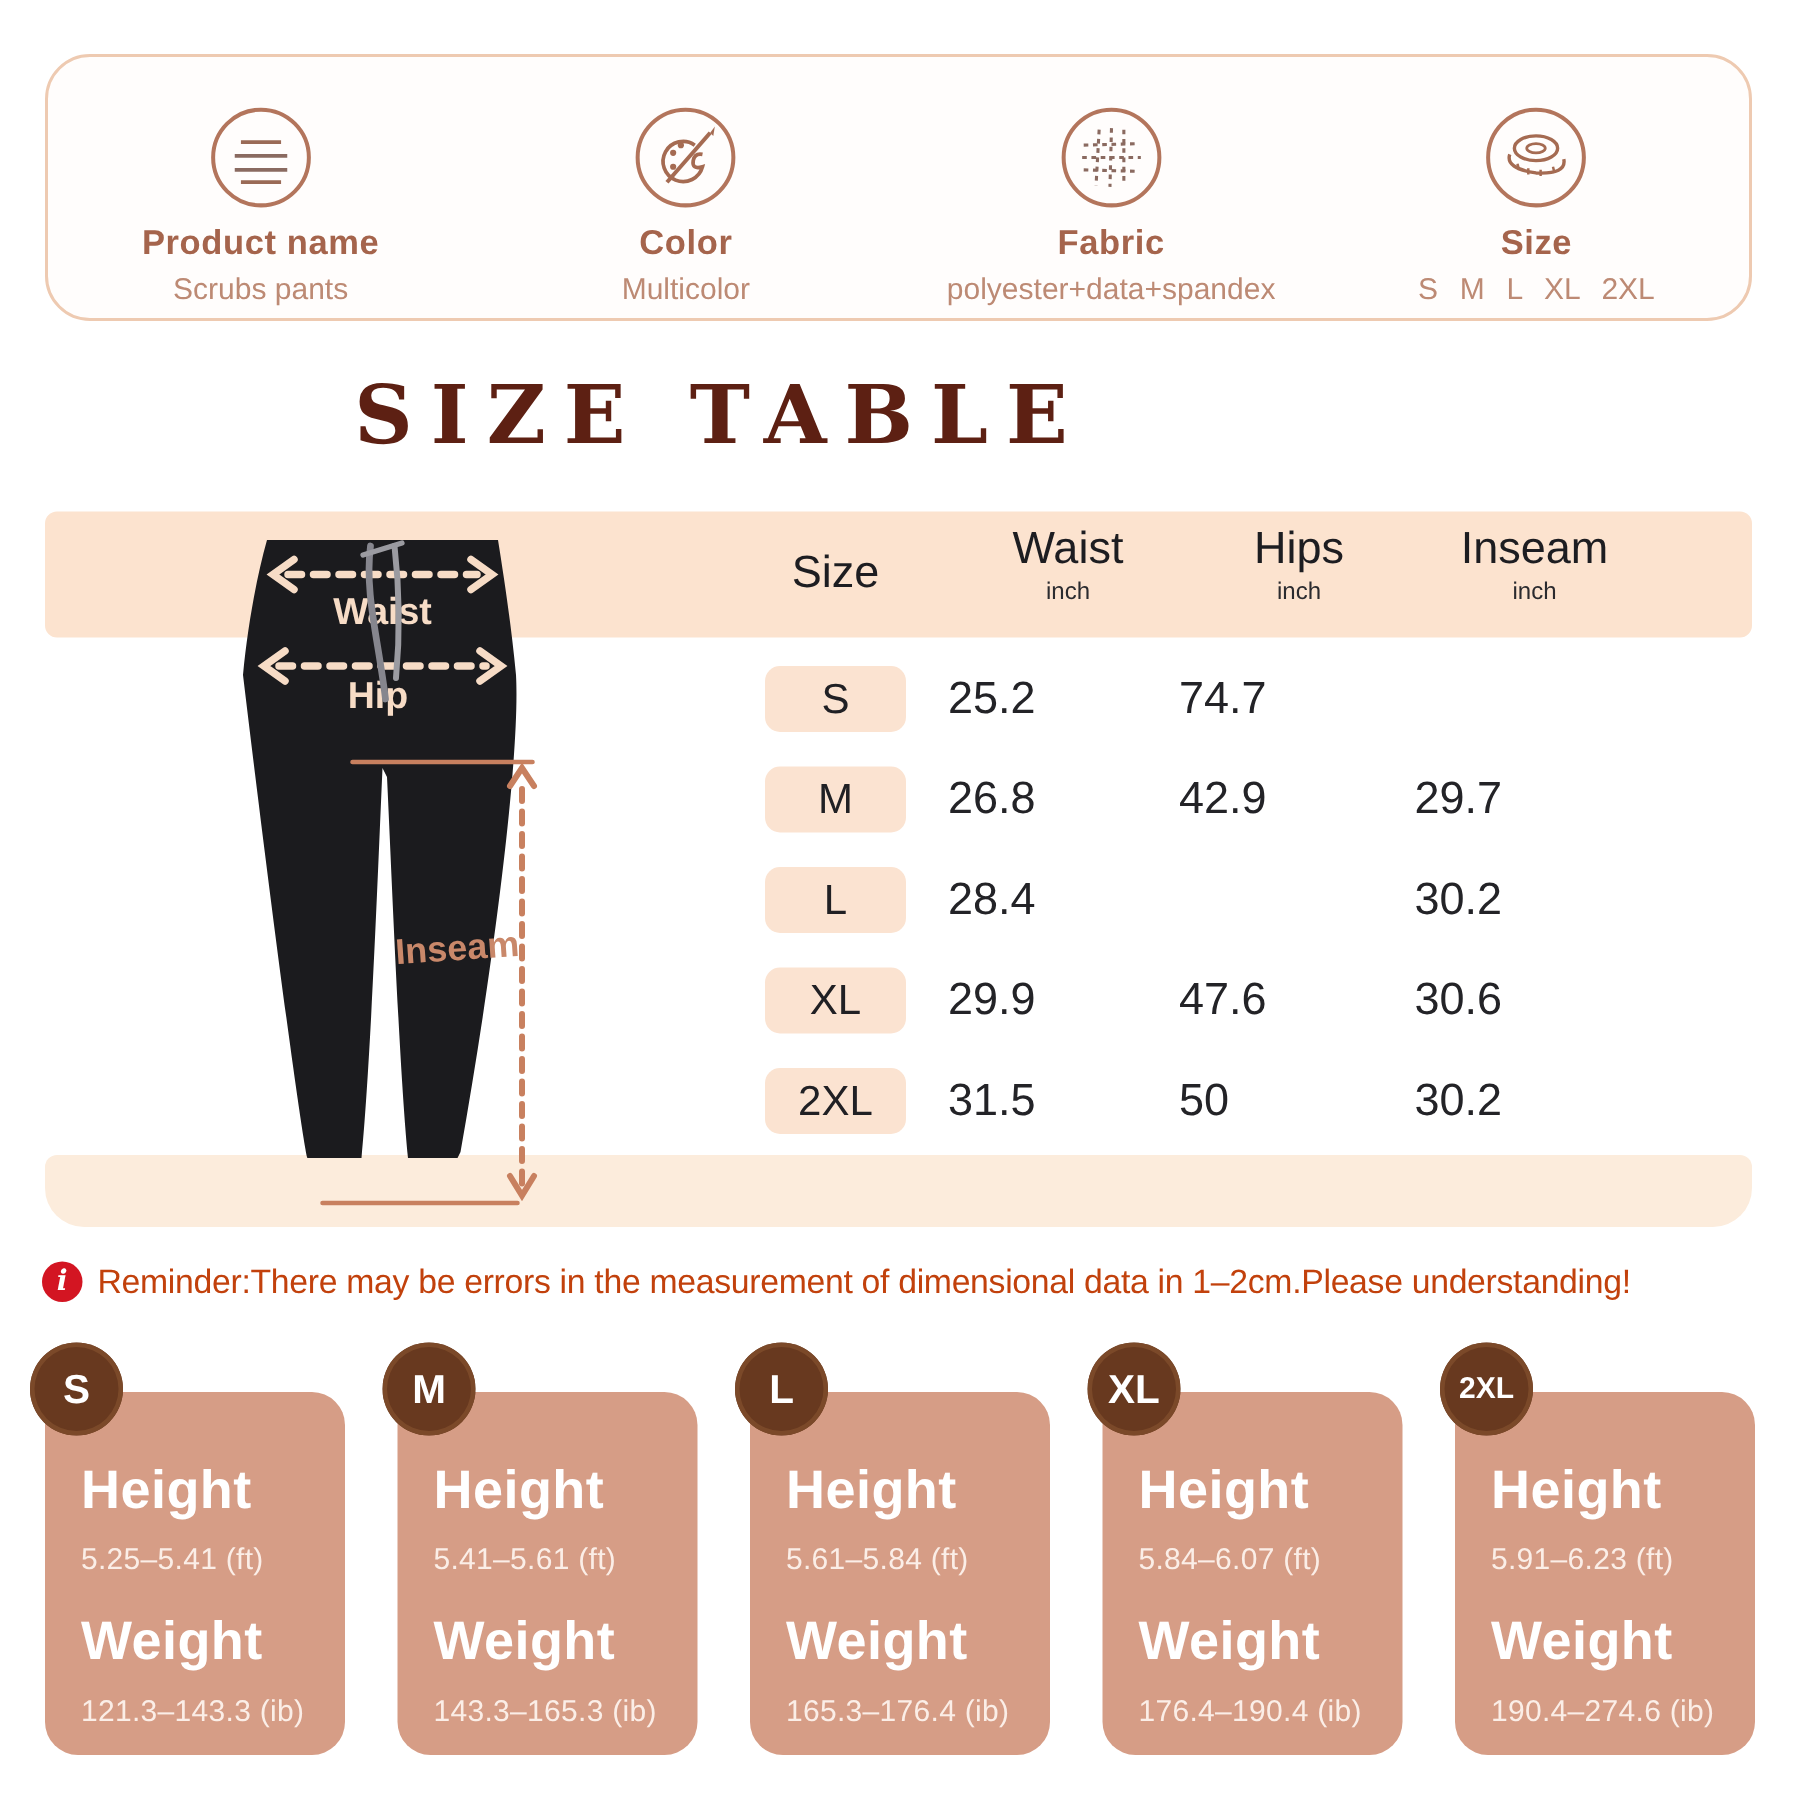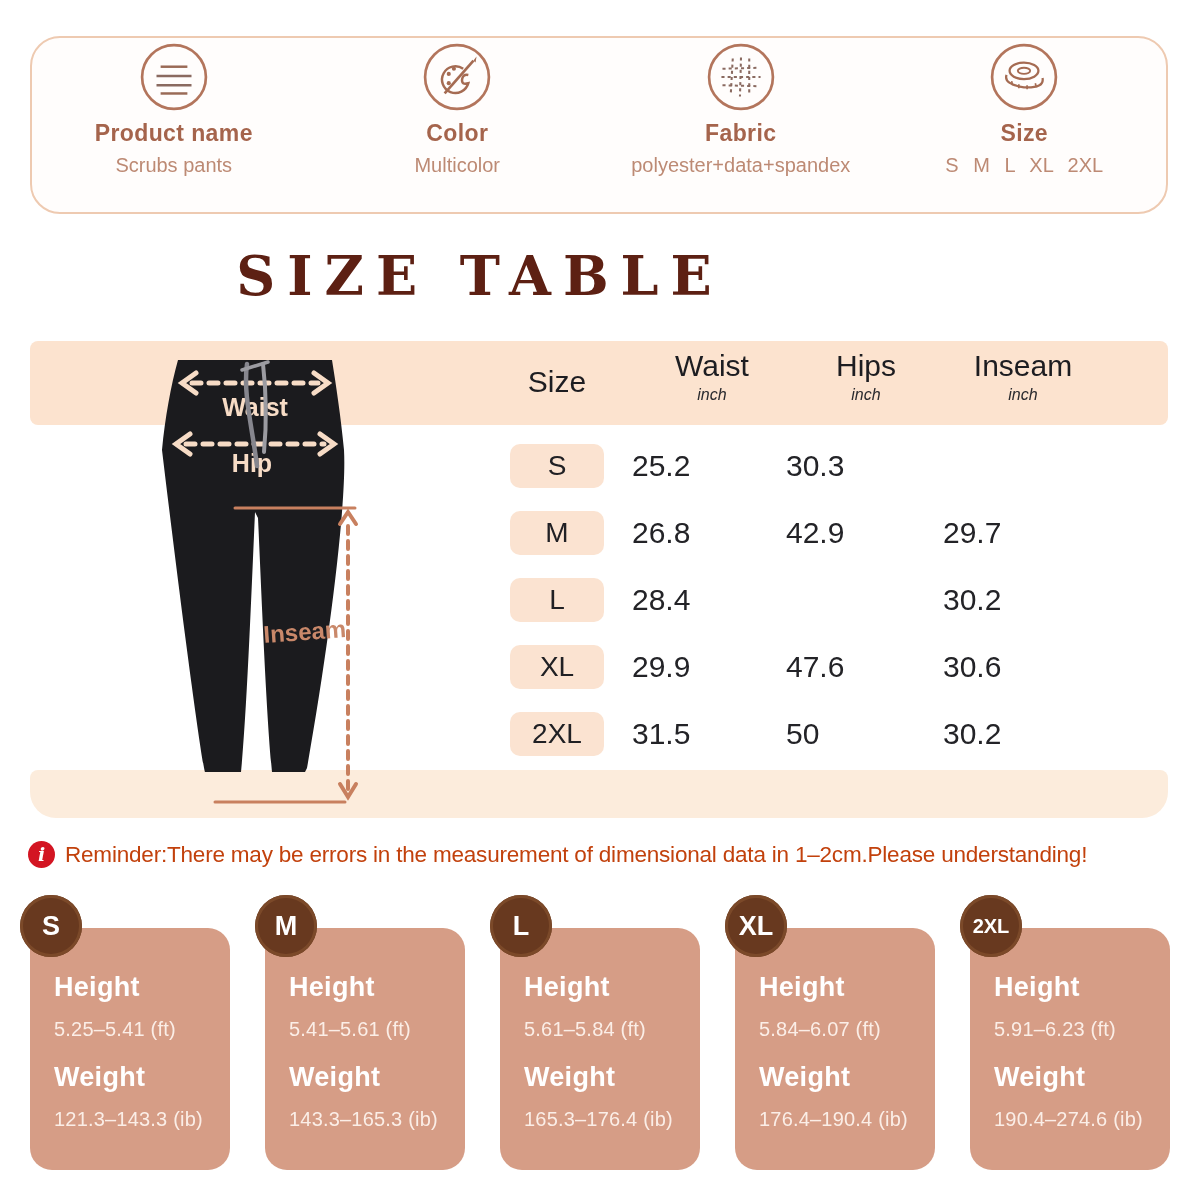--- a/index.html
+++ b/index.html
@@ -6,39 +6,39 @@
   #stage{
     position:relative;width:1200px;height:1200px;background:#ffffff;
     font-family:"Liberation Sans", sans-serif;overflow:hidden;
   }
   
   .info-box{
     position:absolute;left:30px;top:36px;width:1138px;height:178px;
     border:2px solid #eecab1;border-radius:30px;box-sizing:border-box;
     display:flex;align-items:flex-start;background:#fffdfc;
   }
-  .info-item{flex:1;display:flex;flex-direction:column;align-items:center;padding-top:4px;}
+  .info-item{flex:1;display:flex;flex-direction:column;align-items:center;padding-top:32px;}
   .info-icon{width:70px;height:70px;margin-bottom:8px;}
   .info-label{font-size:23px;font-weight:bold;color:#a5644c;letter-spacing:.4px;}
   .info-value{font-size:20px;color:#bd8a74;margin-top:7px;}
   .info-value.spaced{word-spacing:9px;}
   
   .main-title{
     position:absolute;left:0;top:244px;width:960px;text-align:center;
     font-family:"DejaVu Serif","Liberation Serif",serif;font-size:54px;font-weight:bold;
     letter-spacing:12px;color:#5d2013;
   }
   
   .header-band{position:absolute;left:30px;top:341px;width:1138px;height:84px;background:#fce3cf;border-radius:8px;}
   .bottom-strip{position:absolute;left:30px;top:770px;width:1138px;height:48px;background:#fcecdc;border-radius:8px 8px 26px 26px;}
   
   .th-size{position:absolute;left:477px;top:365px;width:160px;text-align:center;font-size:30px;font-weight:500;color:#1d1d21;z-index:3;}
   .th{position:absolute;top:349px;width:160px;text-align:center;z-index:3;}
   .th-main{font-size:30px;font-weight:500;color:#1d1d21;}
-  .th-unit{font-size:16px;color:#2b2b2f;margin-top:3px;font-style:italic;}
+  .th-unit{font-size:16px;color:#2b2b2f;margin-top:3px;}
   .pos-waist{left:632px;} .pos-hips{left:786px;} .pos-inseam{left:943px;}
   
   .trow{position:absolute;left:0;width:1200px;height:44px;z-index:3;}
   .pill{
     position:absolute;left:510px;top:0;width:94px;height:44px;background:#fbe3d1;
     border-radius:10px;text-align:center;line-height:44px;font-size:28px;color:#202024;
   }
   .cell{position:absolute;top:0;width:160px;height:44px;line-height:44px;text-align:left;font-size:30px;color:#232327;}
   
   .pants-svg{position:absolute;left:100px;top:340px;width:300px;height:470px;z-index:2;}
@@ -54,21 +54,21 @@
   .cards{position:absolute;left:30px;top:928px;width:1140px;display:flex;gap:35px;z-index:3;}
   .card{position:relative;width:200px;height:242px;background:#d69d86;border-radius:22px;}
   .badge{
     position:absolute;left:-10px;top:-33px;width:62px;height:62px;border-radius:50%;
     background:#68391f;box-shadow:inset 0 0 0 3px #7b4929;
     color:#ffffff;font-weight:bold;font-size:27px;
     display:flex;align-items:center;justify-content:center;
   }
   .card:last-child .badge{font-size:20px;}
   .card-body{padding:44px 0 0 24px;}
-  .fit-label{font-size:27px;font-weight:bold;color:#ffffff;letter-spacing:.3px;}
+  .fit-label{font-size:36px;font-weight:bold;color:#ffffff;letter-spacing:.3px;}
   .fit-value{font-size:20px;color:#fbeee7;margin:15px 0 21px;letter-spacing:.2px;}
   .fit-value.last{margin-bottom:0;}
 </style>
 </head>
 <body>
 
 <div id="stage">
 
   <div class="info-box">
 
@@ -190,21 +190,21 @@
     <div class="th-unit">inch</div>
   </div>
   <div class="th pos-inseam">
     <div class="th-main">Inseam</div>
     <div class="th-unit">inch</div>
   </div>
 
   <div class="trow" style="top:444px">
     <div class="pill">S</div>
     <div class="cell pos-waist">25.2</div>
-    <div class="cell pos-hips">30.3</div>
+    <div class="cell pos-hips">74.7</div>
   </div>
   <div class="trow" style="top:511px">
     <div class="pill">M</div>
     <div class="cell pos-waist">26.8</div>
     <div class="cell pos-hips">42.9</div>
     <div class="cell pos-inseam">29.7</div>
   </div>
   <div class="trow" style="top:578px">
     <div class="pill">L</div>
     <div class="cell pos-waist">28.4</div>

